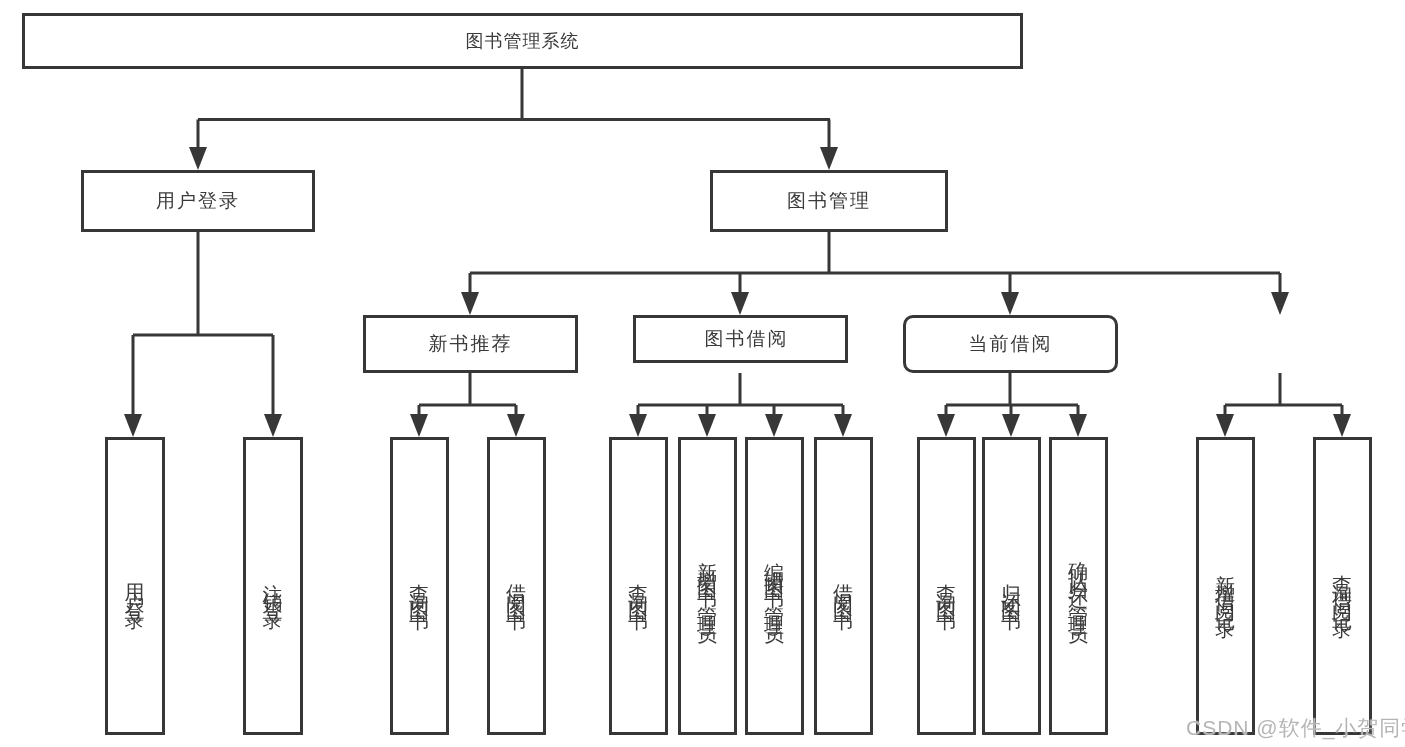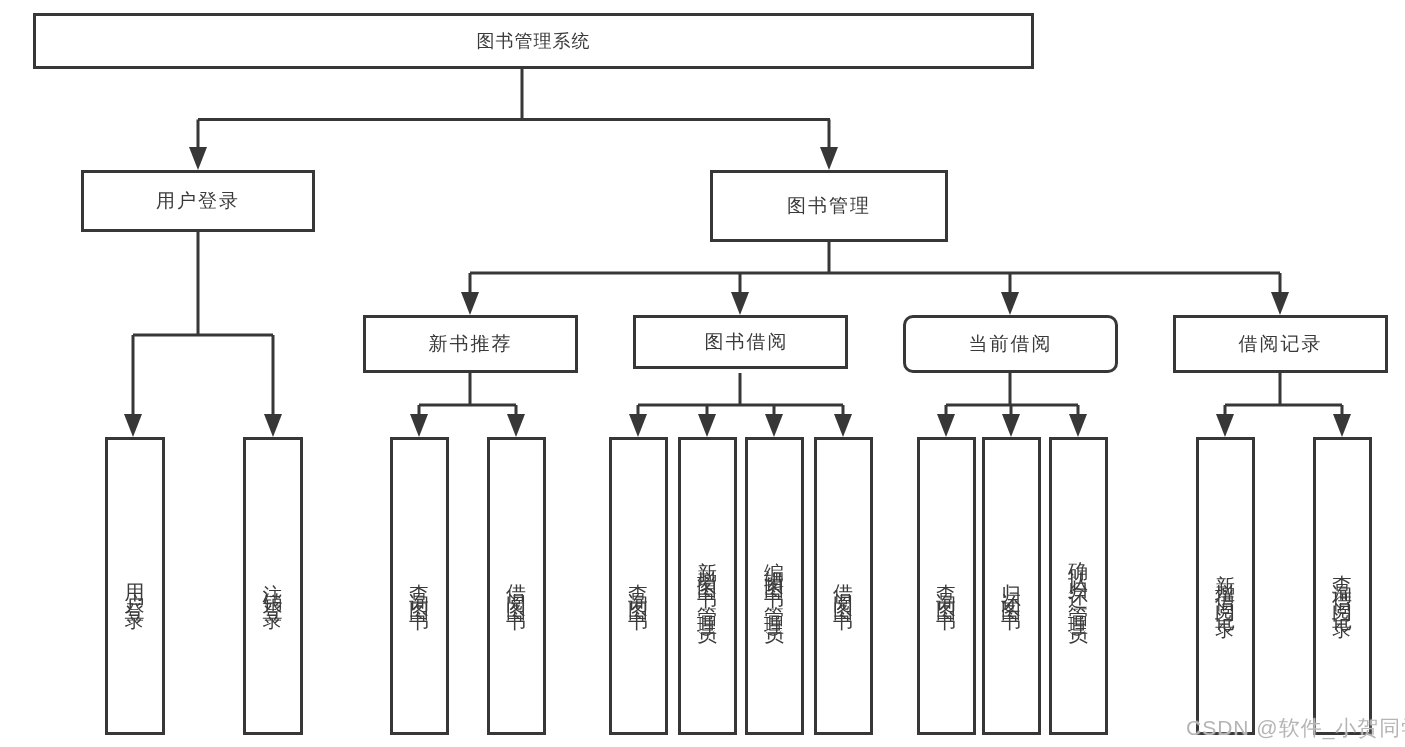--- a/index.html
+++ b/index.html
@@ -89,29 +89,28 @@
       <polygon points="765,414 783,414 774,437"></polygon>
       <polygon points="834,414 852,414 843,437"></polygon>
       <polygon points="937,414 955,414 946,437"></polygon>
       <polygon points="1002,414 1020,414 1011,437"></polygon>
       <polygon points="1069,414 1087,414 1078,437"></polygon>
       <polygon points="1216,414 1234,414 1225,437"></polygon>
       <polygon points="1333,414 1351,414 1342,437"></polygon>
     </g>
   </svg>
 
-  <div class="box root" style="left:33px; top:13px; width:1001px; height:56px;">图书管理系统</div>
+  <div class="box root" style="left:22px; top:13px; width:1001px; height:56px;">图书管理系统</div>
 
   <div class="box lvl" style="left:81px; top:170px; width:234px; height:62px;">用户登录</div>
-  <div class="box lvl" style="left:710px; top:170px; width:238px; height:72px;">图书管理</div>
+  <div class="box lvl" style="left:710px; top:170px; width:238px; height:62px;">图书管理</div>
 
   <div class="box lvl" style="left:363px; top:315px; width:215px; height:58px;text-align:right;">新书推荐</div>
-  <div class="box lvl" style="left:633px; top:315px; width:215px; height:54px;padding-left:12px;">图书借阅</div>
+  <div class="box lvl" style="left:633px; top:315px; width:215px; height:48px;padding-left:12px;">图书借阅</div>
   <div class="box lvl" style="left:903px; top:315px; width:215px; height:58px;border-radius:10px;">当前借阅</div>
-  <div class="box lvl" style="left:1173px; top:315px; width:215px; height:58px;">借阅记录</div>
 
   <div class="box leaf" style="left:105px; top:437px; width:60px; height:298px;">用户登录</div>
   <div class="box leaf" style="left:243px; top:437px; width:60px; height:298px;">注销登录</div>
 
   <div class="box leaf" style="left:390px; top:437px; width:59px; height:298px;">查询图书</div>
   <div class="box leaf" style="left:487px; top:437px; width:59px; height:298px;">借阅图书</div>
 
   <div class="box leaf" style="left:609px; top:437px; width:59px; height:298px;">查询图书</div>
   <div class="box leaf" style="left:678px; top:437px; width:59px; height:298px;">新增图书（管理员）</div>
   <div class="box leaf" style="left:745px; top:437px; width:59px; height:298px;">编辑图书（管理员）</div>

